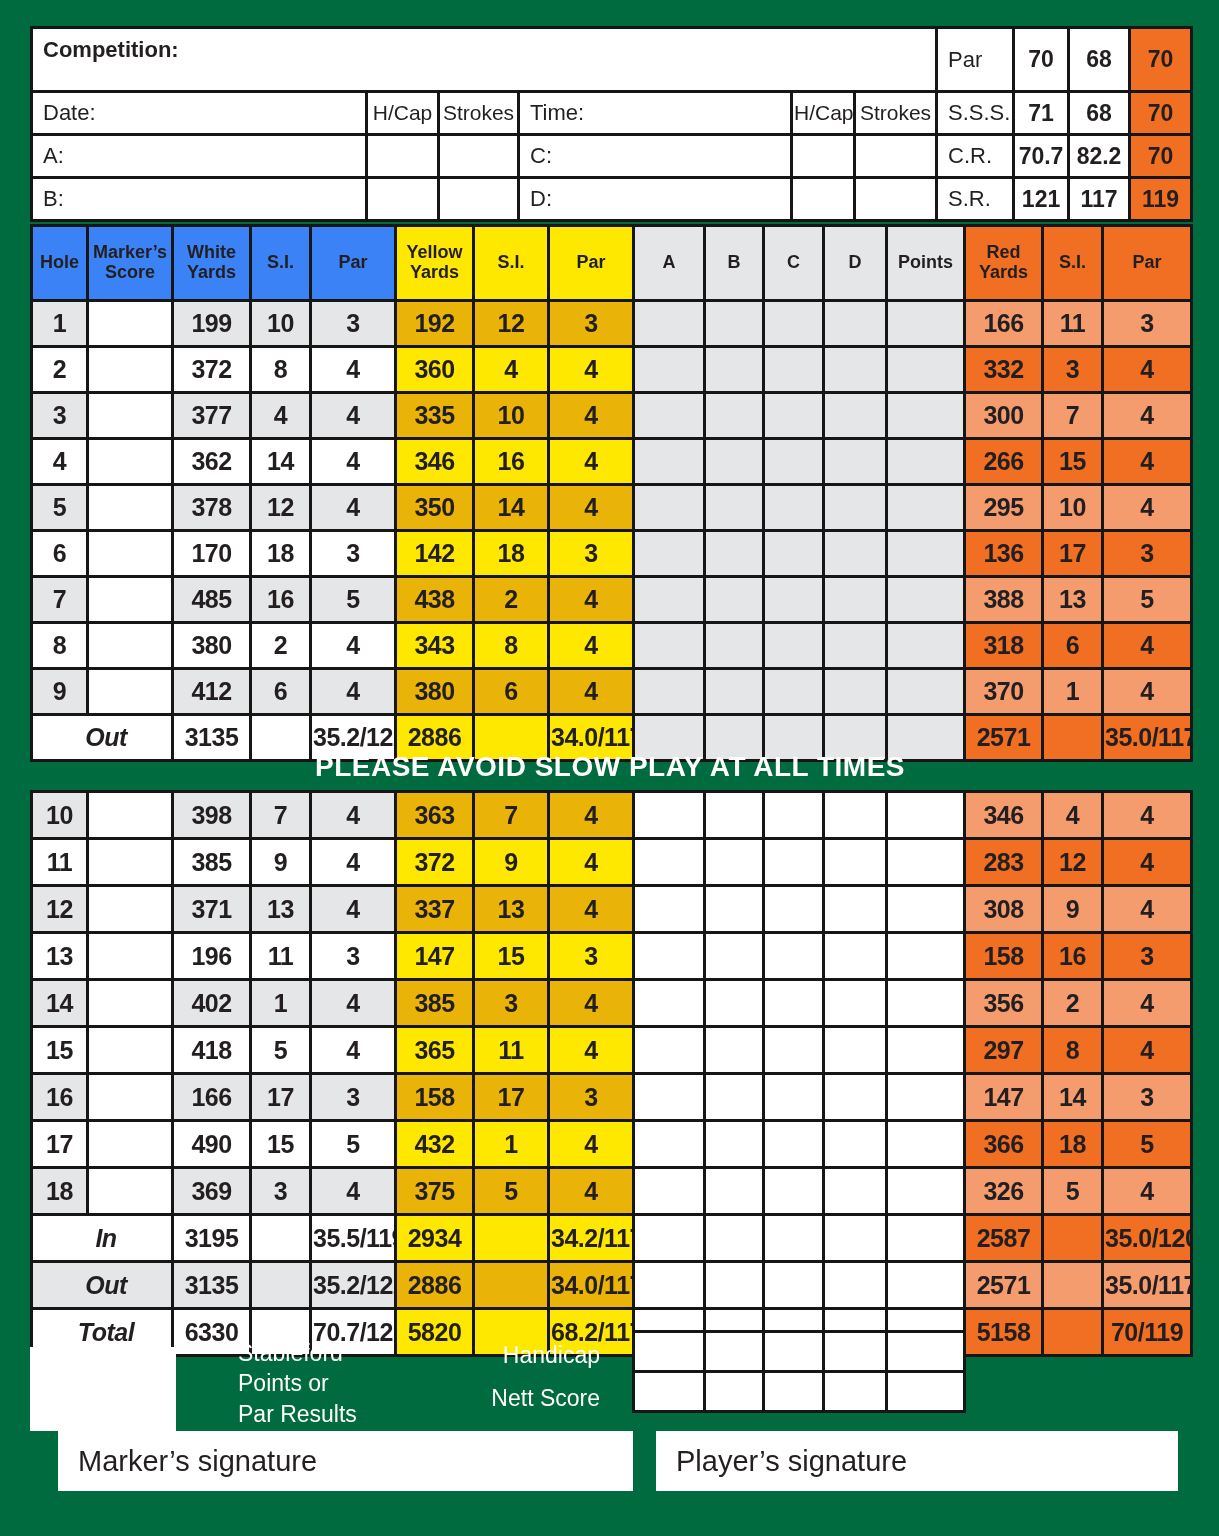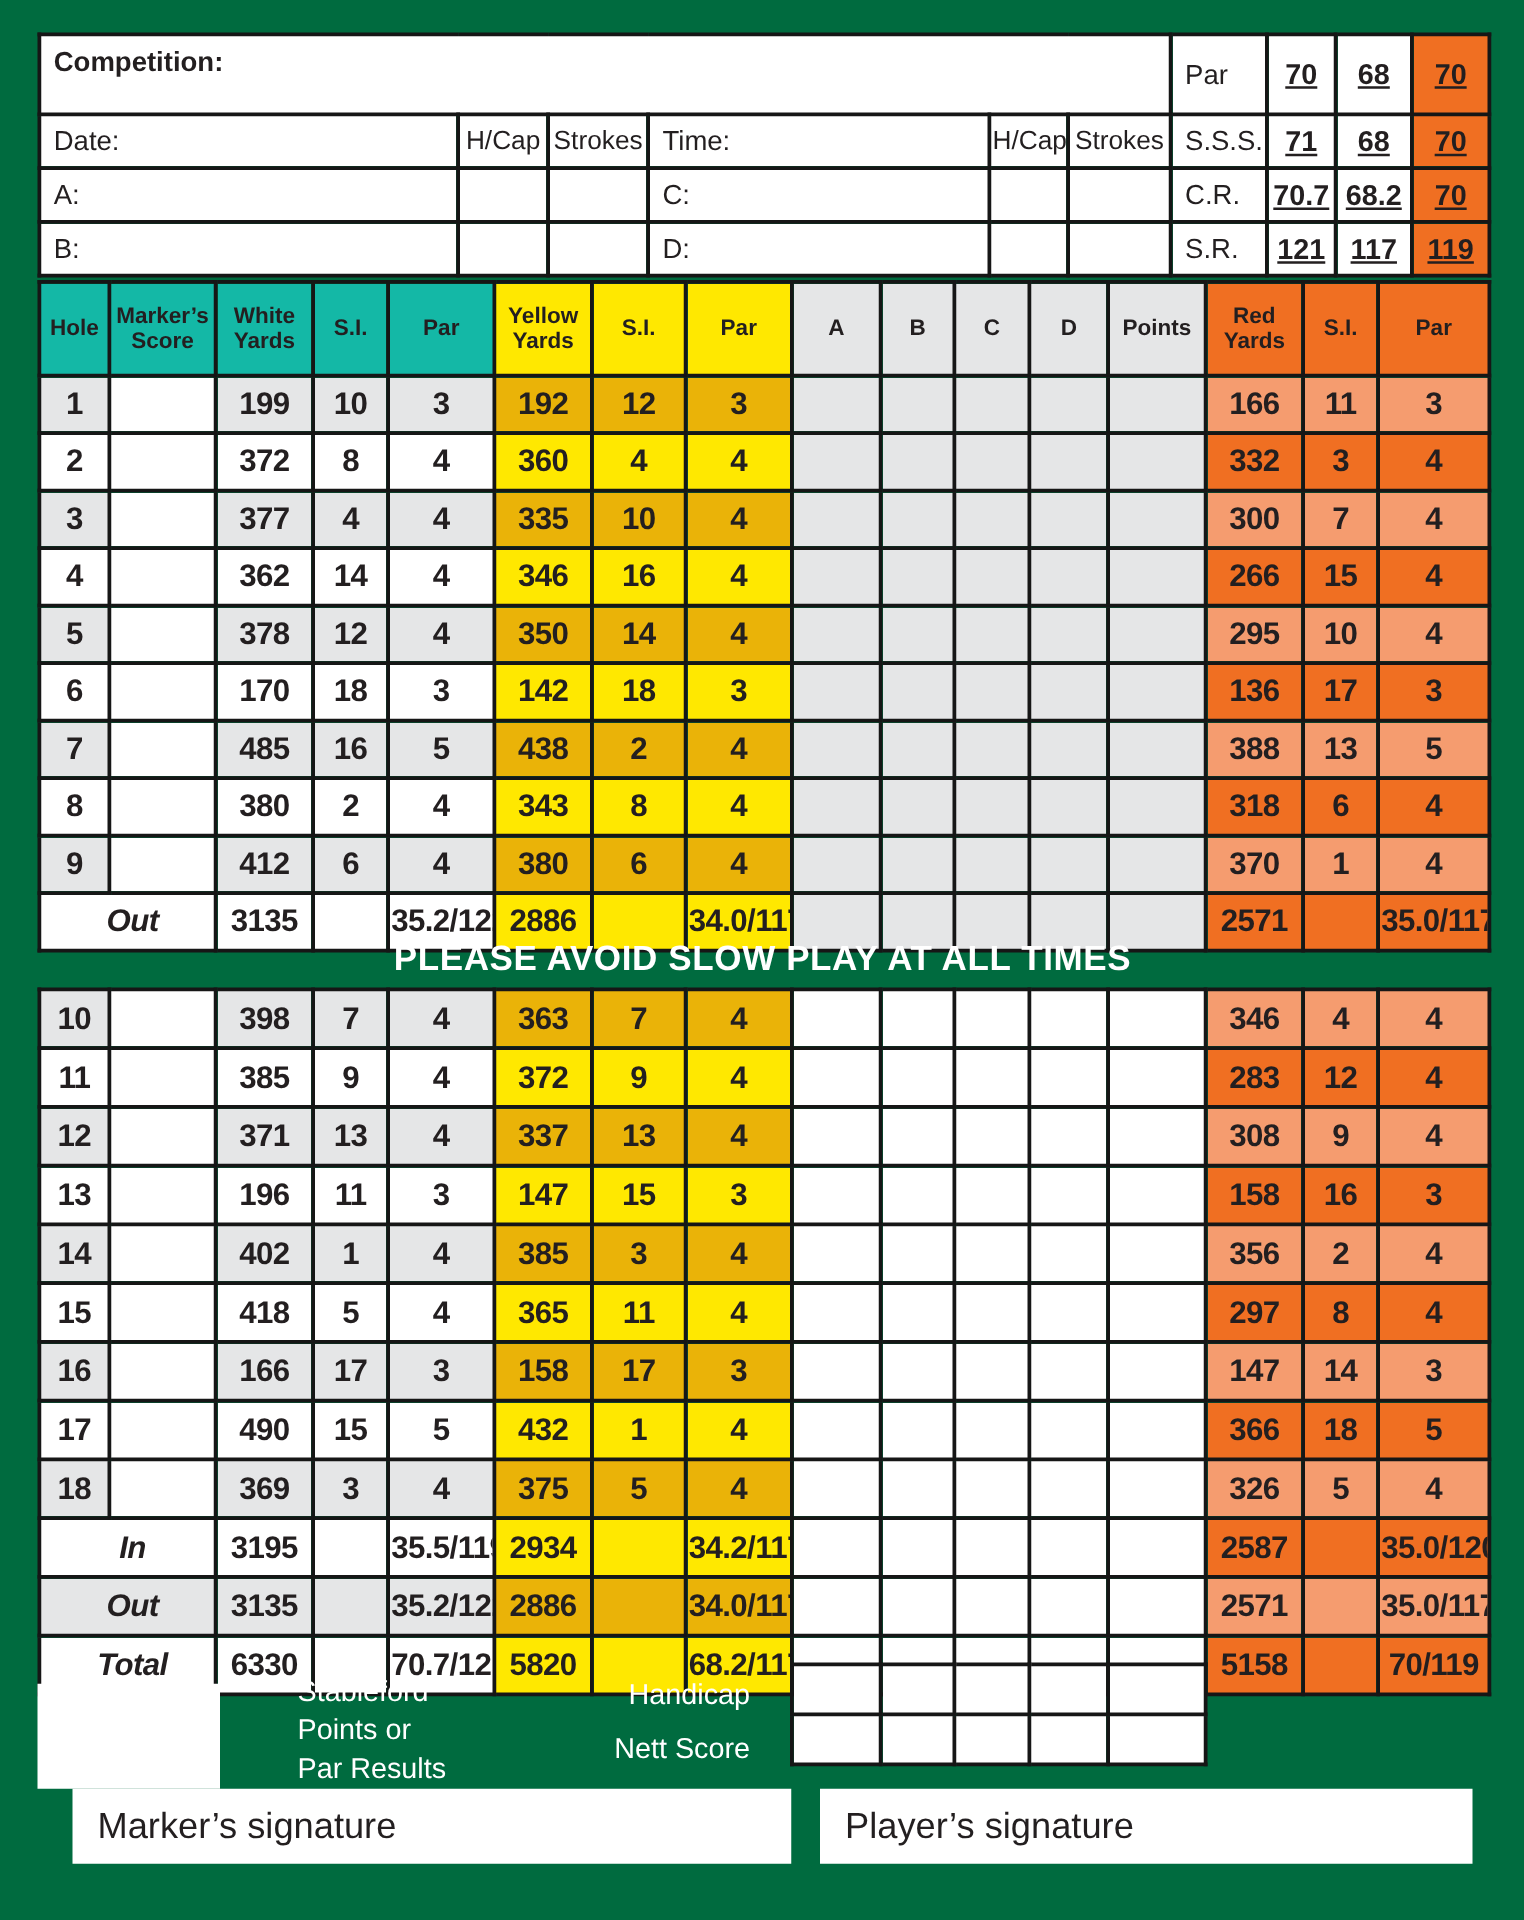--- a/index.html
+++ b/index.html
@@ -12,30 +12,30 @@
   table{border-collapse:collapse;table-layout:fixed;padding-left:26px;}
   td,th{border:3px solid #161616;overflow:hidden;vertical-align:middle;}
 
   
   .hdr{position:absolute;left:30px;top:26px;width:1160px;}
   .hdr td{background:#fff;font-size:22px;height:38px;}
   .hdr tr:first-child td{height:52px;}
   .hdr .lab{text-align:left;padding-left:10px;font-weight:400;}
   .hdr .bold{font-weight:700;}
   .hdr .ctr{text-align:center;font-weight:400;font-size:21px;}
-  .hdr .val{text-align:center;font-weight:700;font-size:23px;text-decoration:underline;}
+  .hdr .val{text-align:center;font-weight:700;font-size:23px;}
   .hdr .val.y{background:#ffffff;}
   .hdr .val.r{background:#F06F22;}
 
   
   .main{position:absolute;left:30px;width:1160px;}
   #front{top:224px;}
   #back{top:790px;}
   .main th{
-    background:#14b8a6;font-size:18px;font-weight:700;line-height:1.1;
+    background:#3b82f6;font-size:18px;font-weight:700;line-height:1.1;
     text-align:center;height:72px;padding:0 2px;
   }
   .main th.h-y{background:#FFE800;}
   .main th.h-m{background:#E5E6E7;}
   .main th.h-r{background:#F06F22;}
   .main td{text-align:center;font-size:25px;font-weight:700;letter-spacing:-0.5px;}
   #front td{height:41px;}
   #back td{height:42px;}
   .c-w{background:#fff;}
   .alt .c-w{background:#E5E6E7;}
@@ -109,21 +109,21 @@
   </tr>
   <tr>
     <td class="lab">A:</td>
     <td></td>
     <td></td>
     <td class="lab">C:</td>
     <td></td>
     <td></td>
     <td class="lab">C.R.</td>
     <td class="val">70.7</td>
-    <td class="val y">68.2</td>
+    <td class="val y">82.2</td>
     <td class="val r">70</td>
   </tr>
   <tr>
     <td class="lab">B:</td>
     <td></td>
     <td></td>
     <td class="lab">D:</td>
     <td></td>
     <td></td>
     <td class="lab">S.R.</td>

